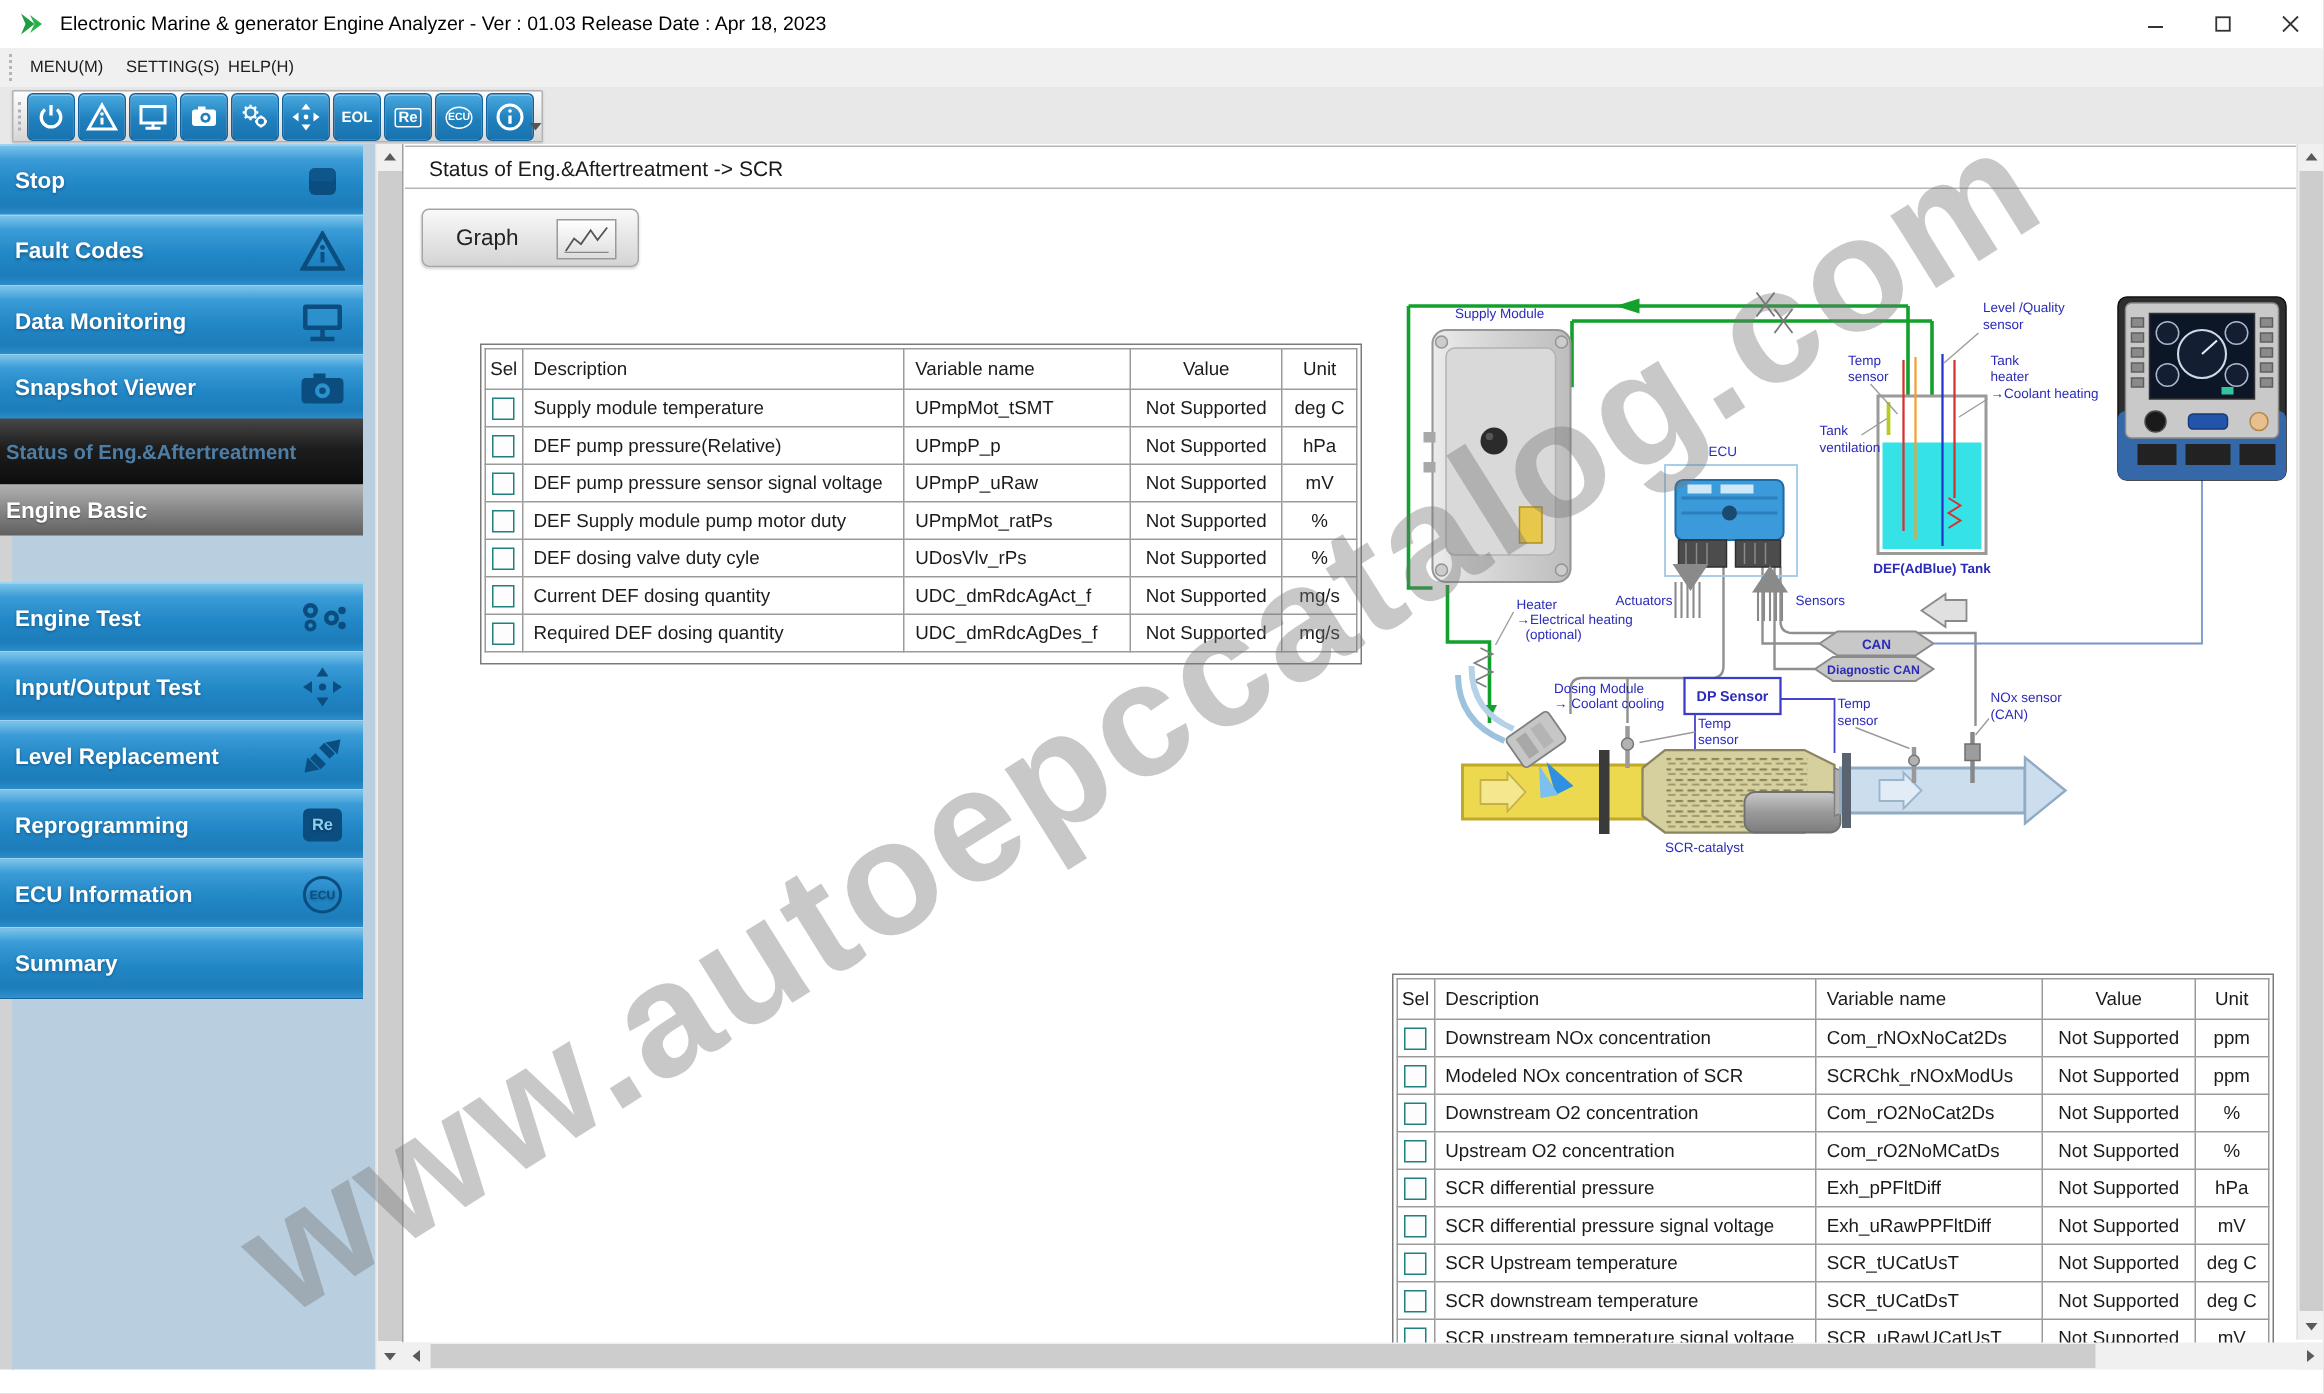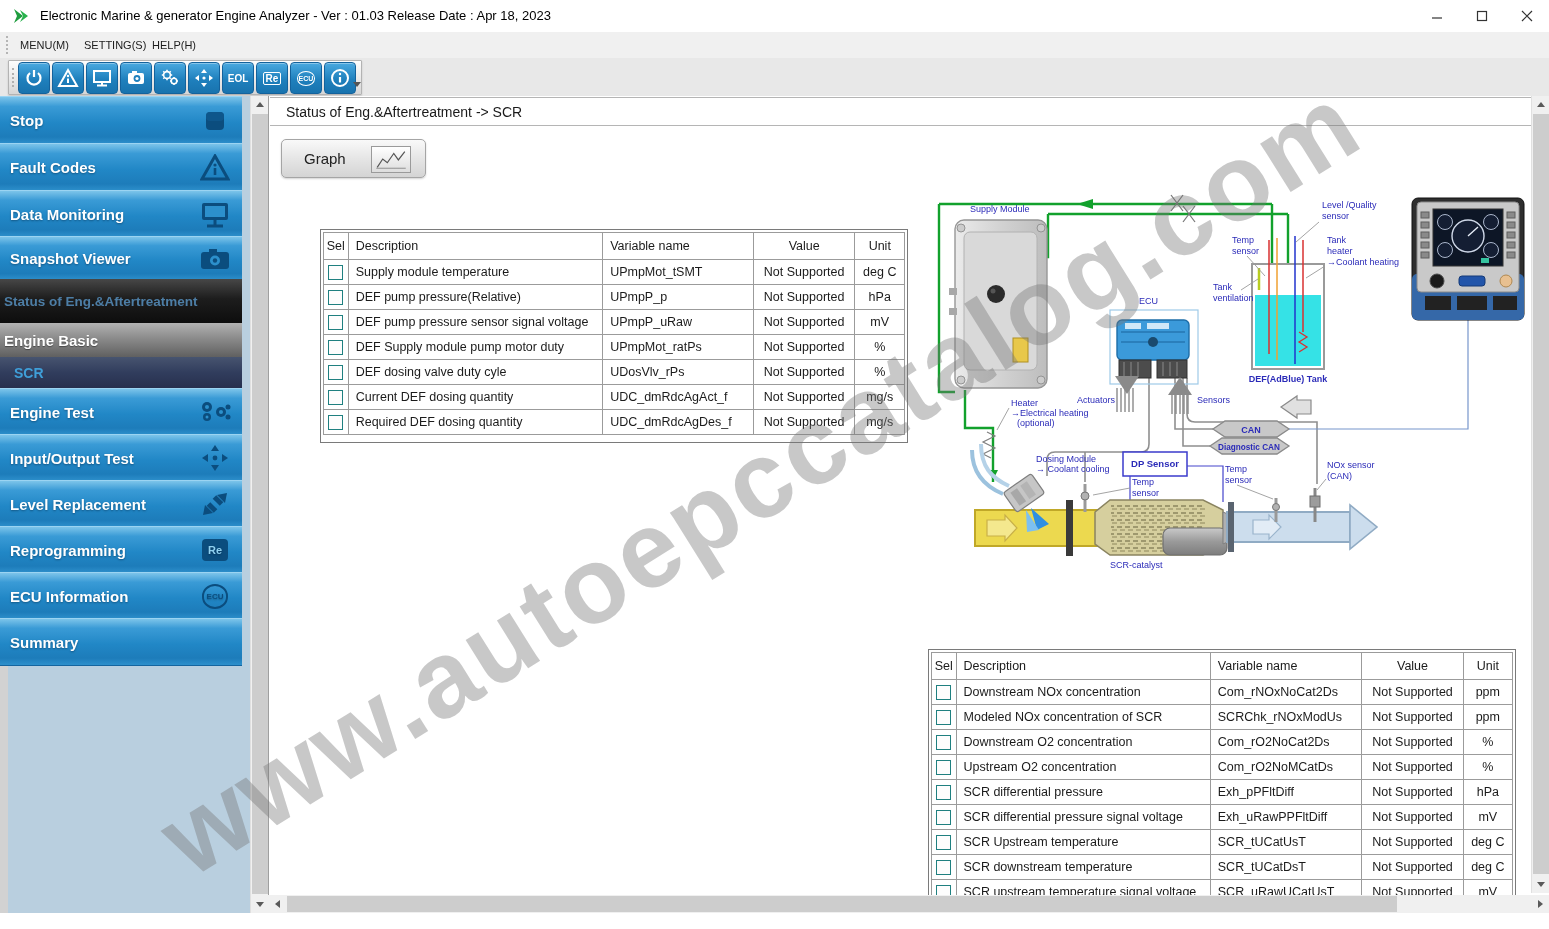--- a/index.html
+++ b/index.html
@@ -268,23 +268,20 @@
           <circle cx="15" cy="13.5" r="5" fill="#2c90cc"></circle>
           <circle cx="15" cy="13.5" r="2.2" fill="#0b4d7e"></circle>
         </svg>
     </span>
   </div>
   <div class="sbitem sb-dark">
     <span class="sb-label">Status of Eng.&amp;Aftertreatment</span>
   </div>
   <div class="sbitem sb-gray">
     <span class="sb-label">Engine Basic</span>
-  </div>
-  <div class="sbitem sb-sel">
-    <span class="sb-label">SCR</span>
   </div>
   <div class="sbitem sb-main i7">
     <span class="sb-label">Engine Test</span>
     <span class="sb-icon">
       <svg width="32" height="26" viewBox="0 0 32 26">
           <g fill="#0b4d7e">
             <circle cx="8" cy="8" r="5"></circle>
             <circle cx="8" cy="18" r="4"></circle>
             <circle cx="22" cy="13" r="5"></circle>
             <circle cx="29" cy="8" r="2.5"></circle>

